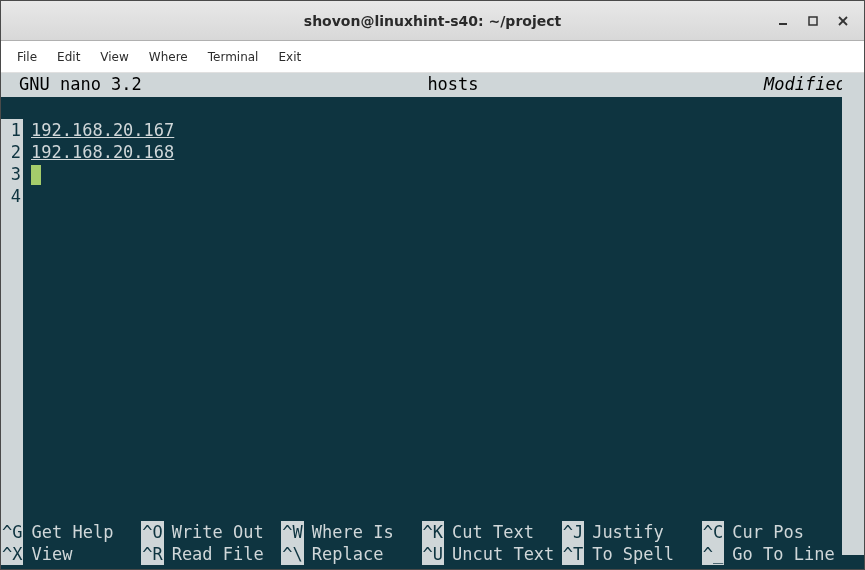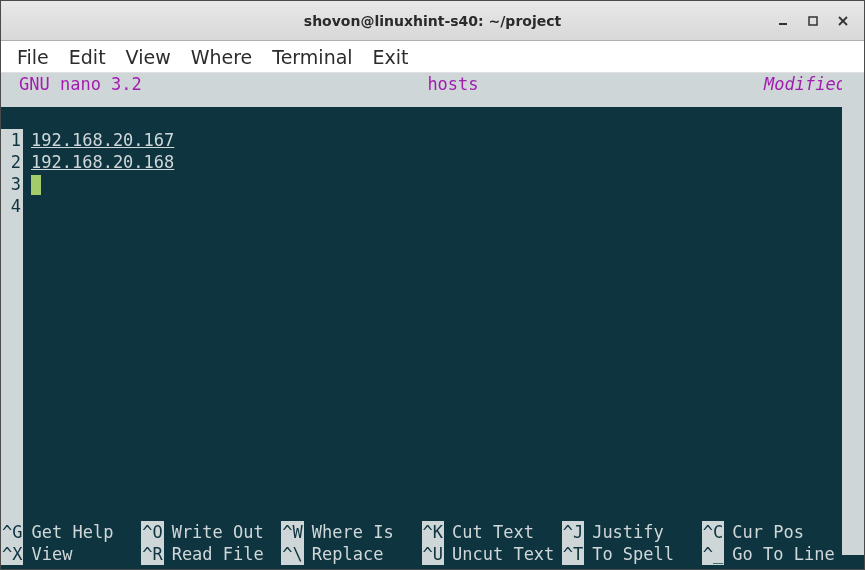--- a/index.html
+++ b/index.html
@@ -49,43 +49,43 @@
       cursor: pointer;
     }
     .win-btn svg { display: block; }
     .menubar {
       height: 32px;
       background: #ffffff;
       display: flex;
       align-items: center;
       padding: 12px 6px;
       border-bottom: 1px solid #e0e0e0;
-      font-size: 19px;
+      font-size: 12px;
       color: #2c2c2c;
     }
     .menu-item {
       padding: 4px 10px;
       cursor: pointer;
     }
     .terminal {
       flex: 1;
       background: #0e3440;
       font-family: "DejaVu Sans Mono", "Liberation Mono", monospace;
       font-size: 17px;
       line-height: 22px;
       color: #d0d7d9;
       display: flex;
       flex-direction: column;
       position: relative;
     }
     .nano-header {
       background: #cfd6d8;
-      color: #a21caf;
-      display: flex;
-      height: 34px;
+      color: #000000;
+      display: flex;
+      height: 24px;
       font-stretch: condensed;
     }
     .nano-header .left { padding-left: 18px; flex: 0 0 auto; }
     .nano-header .center { flex: 1; text-align: center; }
     .nano-header .right { flex: 0 0 auto; padding-right: 18px; font-style: italic; }
     .editor-body {
       flex: 1;
       display: flex;
       padding-top: 22px;
     }

